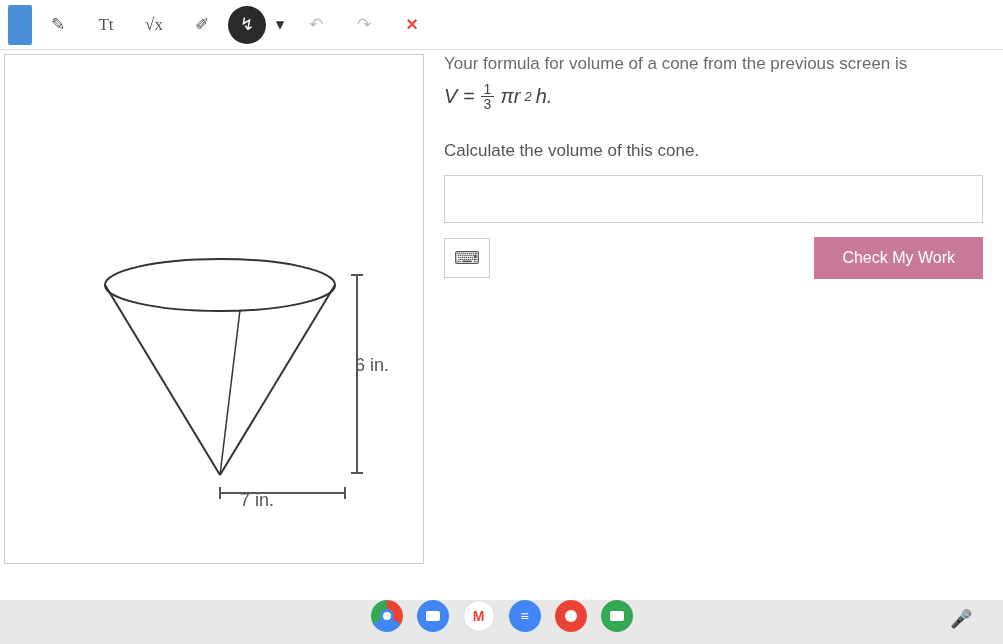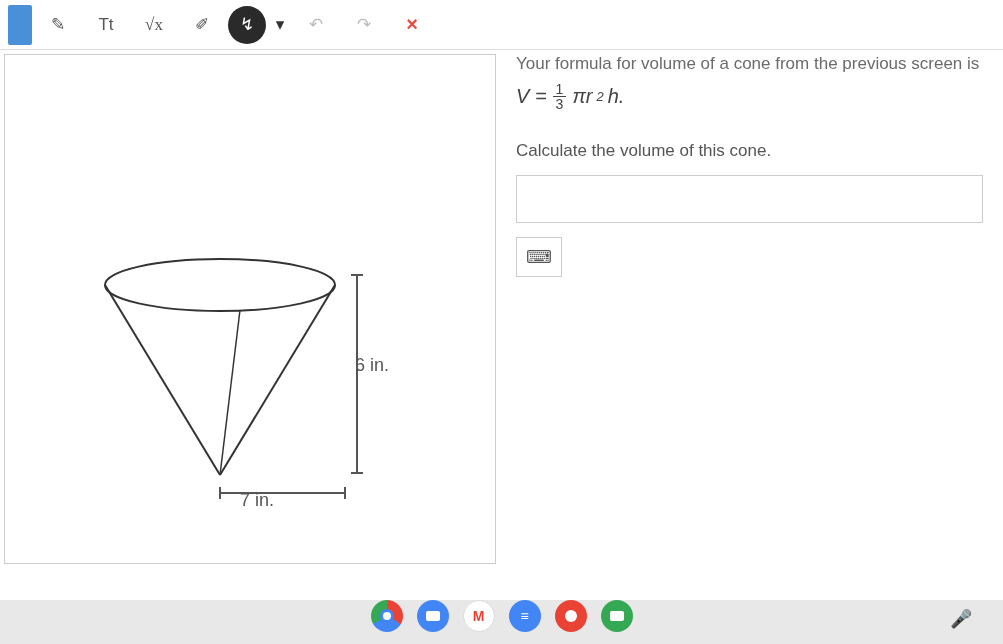--- a/index.html
+++ b/index.html
@@ -4,21 +4,21 @@
 <style>
 *{box-sizing:border-box;margin:0;padding:0;font-family:Arial,Helvetica,sans-serif}
 body{background:#e8e8e8;width:1003px;height:644px;overflow:hidden;position:relative}
 .app{background:#fff;width:1003px;height:600px;position:relative}
 .toolbar{height:50px;display:flex;align-items:center;padding:0 8px;gap:4px;border-bottom:1px solid #ddd}
 .tool{width:44px;height:40px;display:flex;align-items:center;justify-content:center;cursor:pointer;border-radius:2px;color:#555;font-size:17px}
 .tool.selected-marker{background:#4a90d9;width:24px;height:40px}
 .tool.scribble{background:#2a2a2a;color:#fff;border-radius:50%;width:38px;height:38px}
 .tool.close{color:#e74c3c;font-weight:bold;font-size:20px}
 .main{display:flex;height:550px}
-.figure-pane{width:492px;border:1px solid #ccc;margin:4px 0 0 4px;background:#fff;position:relative;height:510px}
+.figure-pane{width:420px;border:1px solid #ccc;margin:4px 0 0 4px;background:#fff;position:relative;height:510px}
 .cone-wrap{position:absolute;left:90px;top:200px}
 .height-label{position:absolute;left:350px;top:300px;color:#555;font-size:18px}
 .width-label{position:absolute;left:235px;top:435px;color:#555;font-size:18px}
 .right-pane{flex:1;padding:0 20px 12px 20px}
 .intro{color:#6b6b6b;font-size:17px;margin-top:2px;line-height:1.4}
 .formula{color:#444;font-size:20px;margin-top:6px;font-style:italic;display:flex;align-items:center;gap:4px}
 .frac{display:inline-flex;flex-direction:column;align-items:center;font-size:14px;line-height:1;font-style:normal;margin:0 2px}
 .frac .num{border-bottom:1px solid #444;padding:0 3px}
 .frac .den{padding:0 3px}
 .prompt{color:#555;font-size:17px;margin-top:30px;font-weight:400}
@@ -32,21 +32,21 @@
 .mic{position:absolute;right:30px;bottom:14px;color:#888;font-size:18px}
 sup{font-size:0.65em}
 </style>
 </head>
 <body>
 
 <div class="app">
   <div class="toolbar">
     <div class="tool selected-marker"></div>
     <div class="tool">✎</div>
-    <div class="tool" style="font-family:Liberation Sans, sans-serif">Tt</div>
+    <div class="tool" style="font-family:Liberation Serif, serif">Tt</div>
     <div class="tool" style="font-family:Georgia,serif">√x</div>
     <div class="tool">✐</div>
     <div class="tool scribble">↯</div>
     <div class="tool" style="width:20px;color:#333">▾</div>
     <div class="tool" style="color:#bbb">↶</div>
     <div class="tool" style="color:#bbb">↷</div>
     <div class="tool close">×</div>
   </div>
 
   <div class="main">
@@ -81,20 +81,21 @@
         </span>
         <span>πr</span>
           <sup>2</sup>
           <span>h.</span>
       </div>
       <div class="prompt">Calculate the volume of this cone.</div>
       <input class="answer-box" value="" style="">
       <div class="action-row">
         <div class="kb-btn">⌨</div>
         <div class="spacer"></div>
+        <button class="check-btn">Check My Work</button>
       </div>
     </div>
   </div>
 </div>
 
 <div class="taskbar">
   <div class="tb-icon" style="background:conic-gradient(#ea4335 0 120deg,#4285f4 120deg 240deg,#34a853 240deg 360deg);position:relative">
     <div style="width:14px;height:14px;background:#fff;border-radius:50%;border:3px solid #4285f4"></div>
   </div>
   <div class="tb-icon" style="background:#4285f4">

